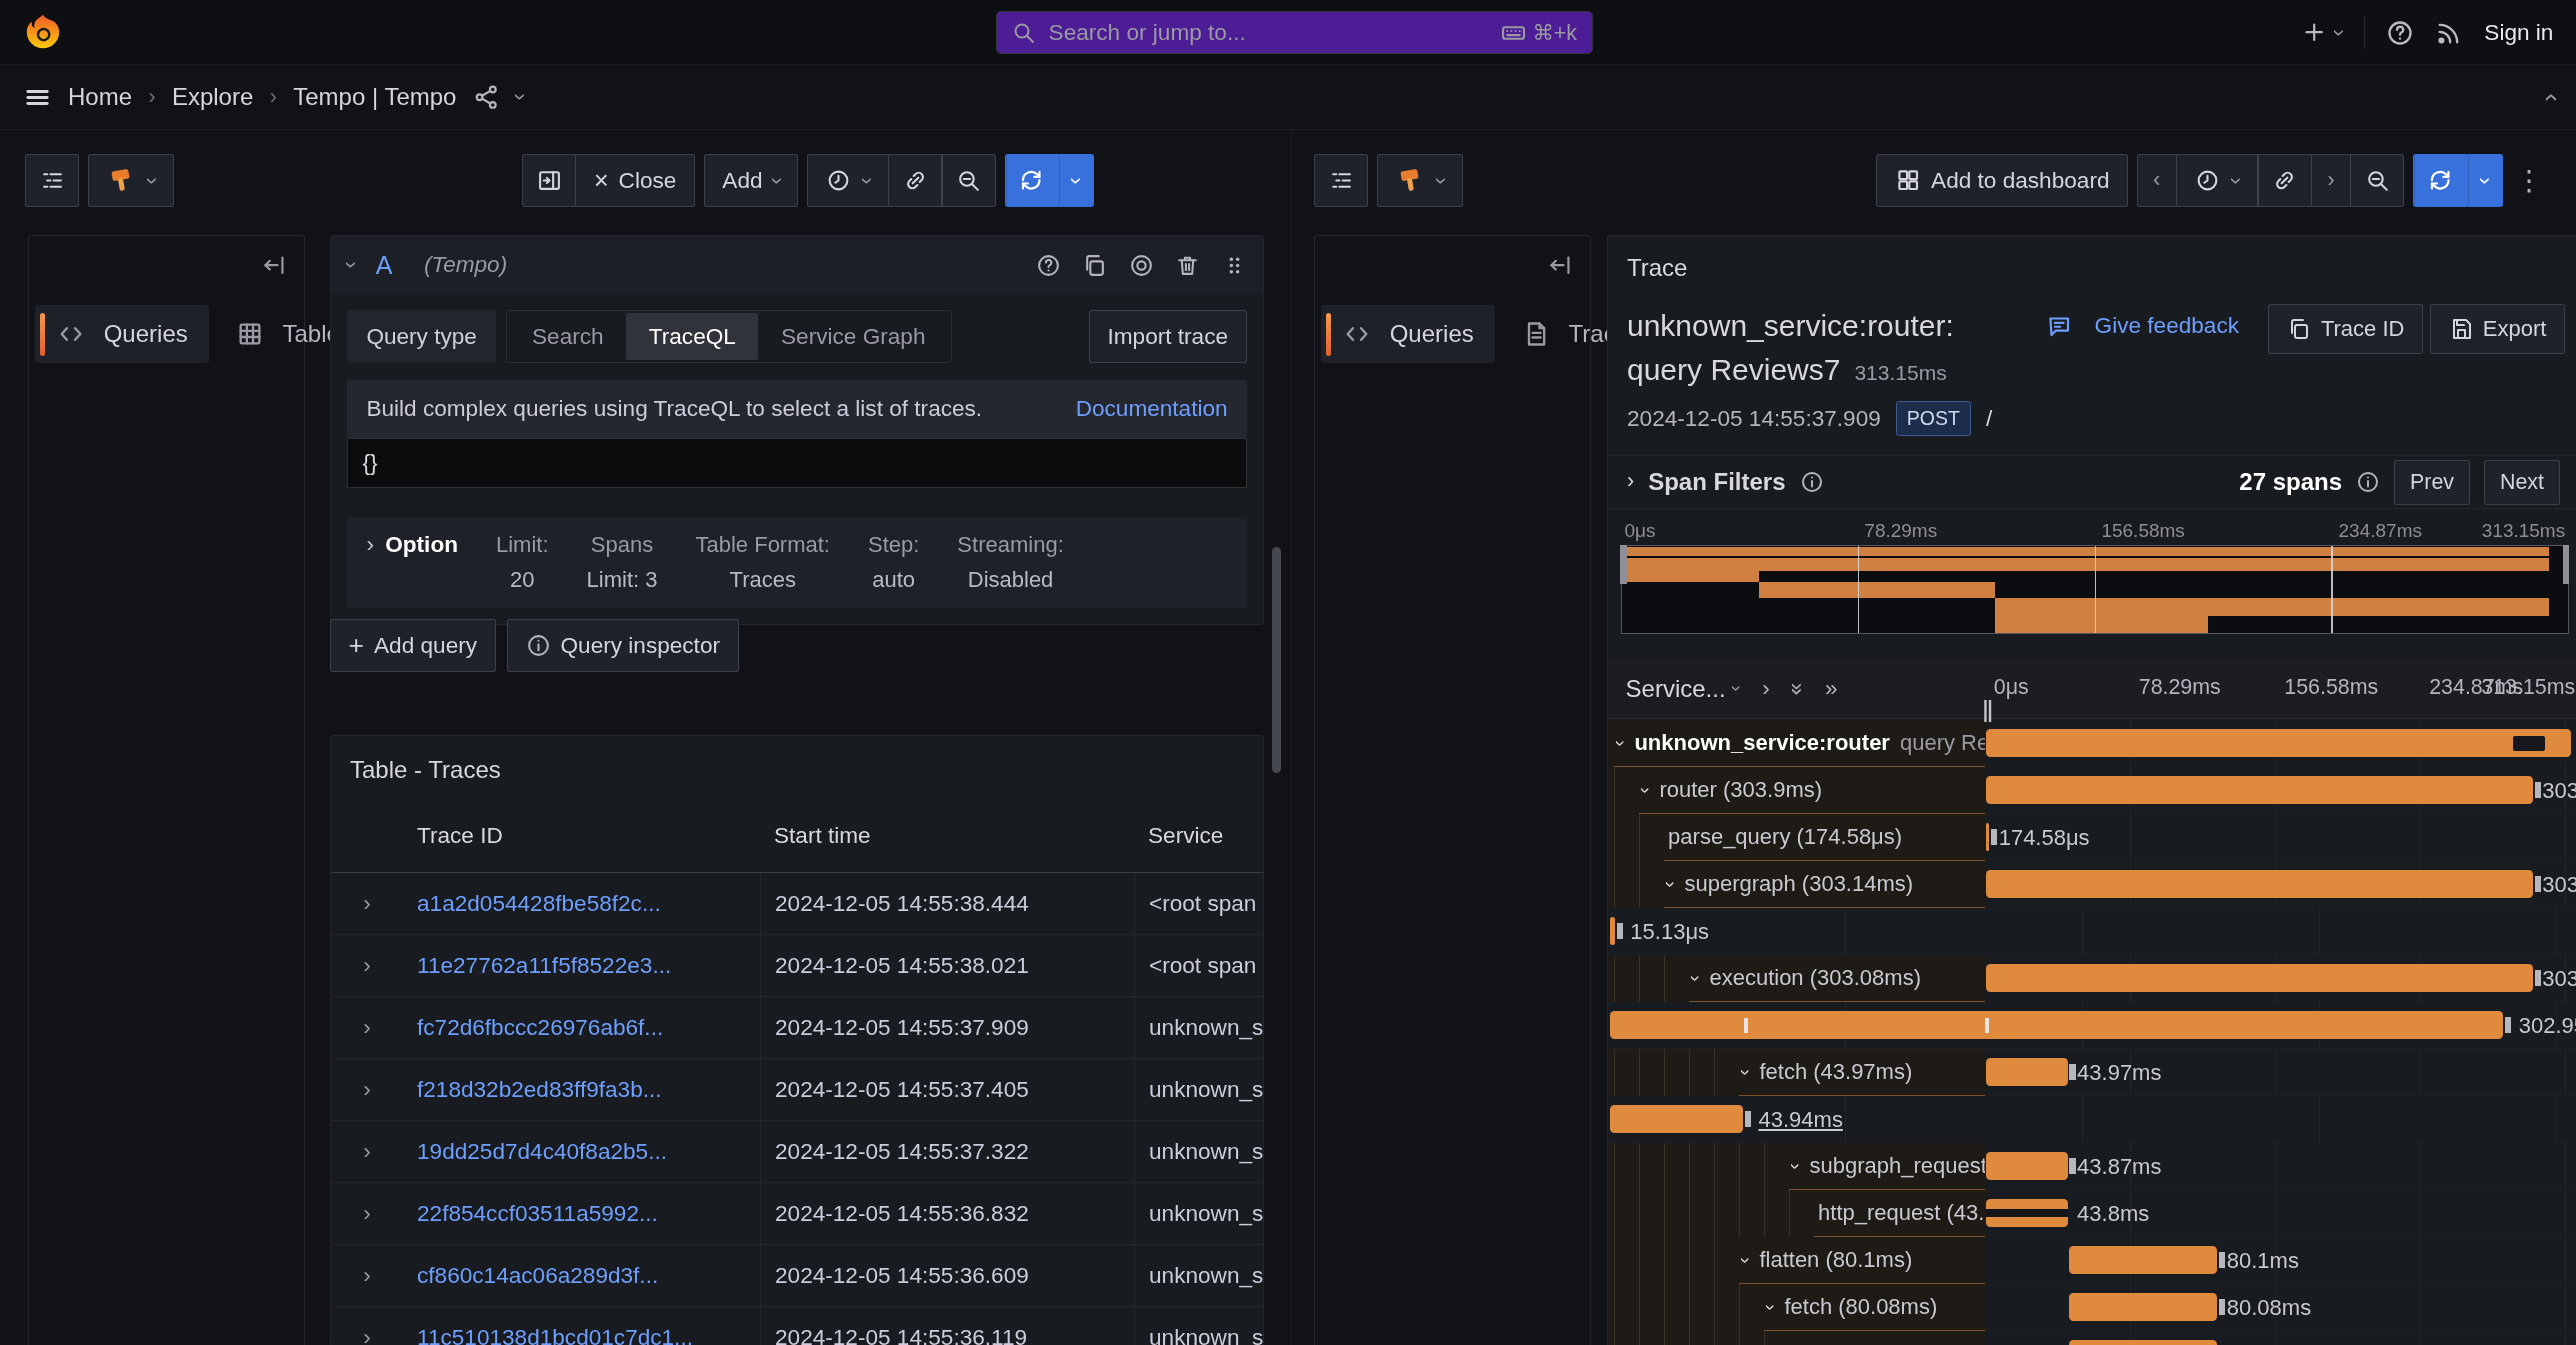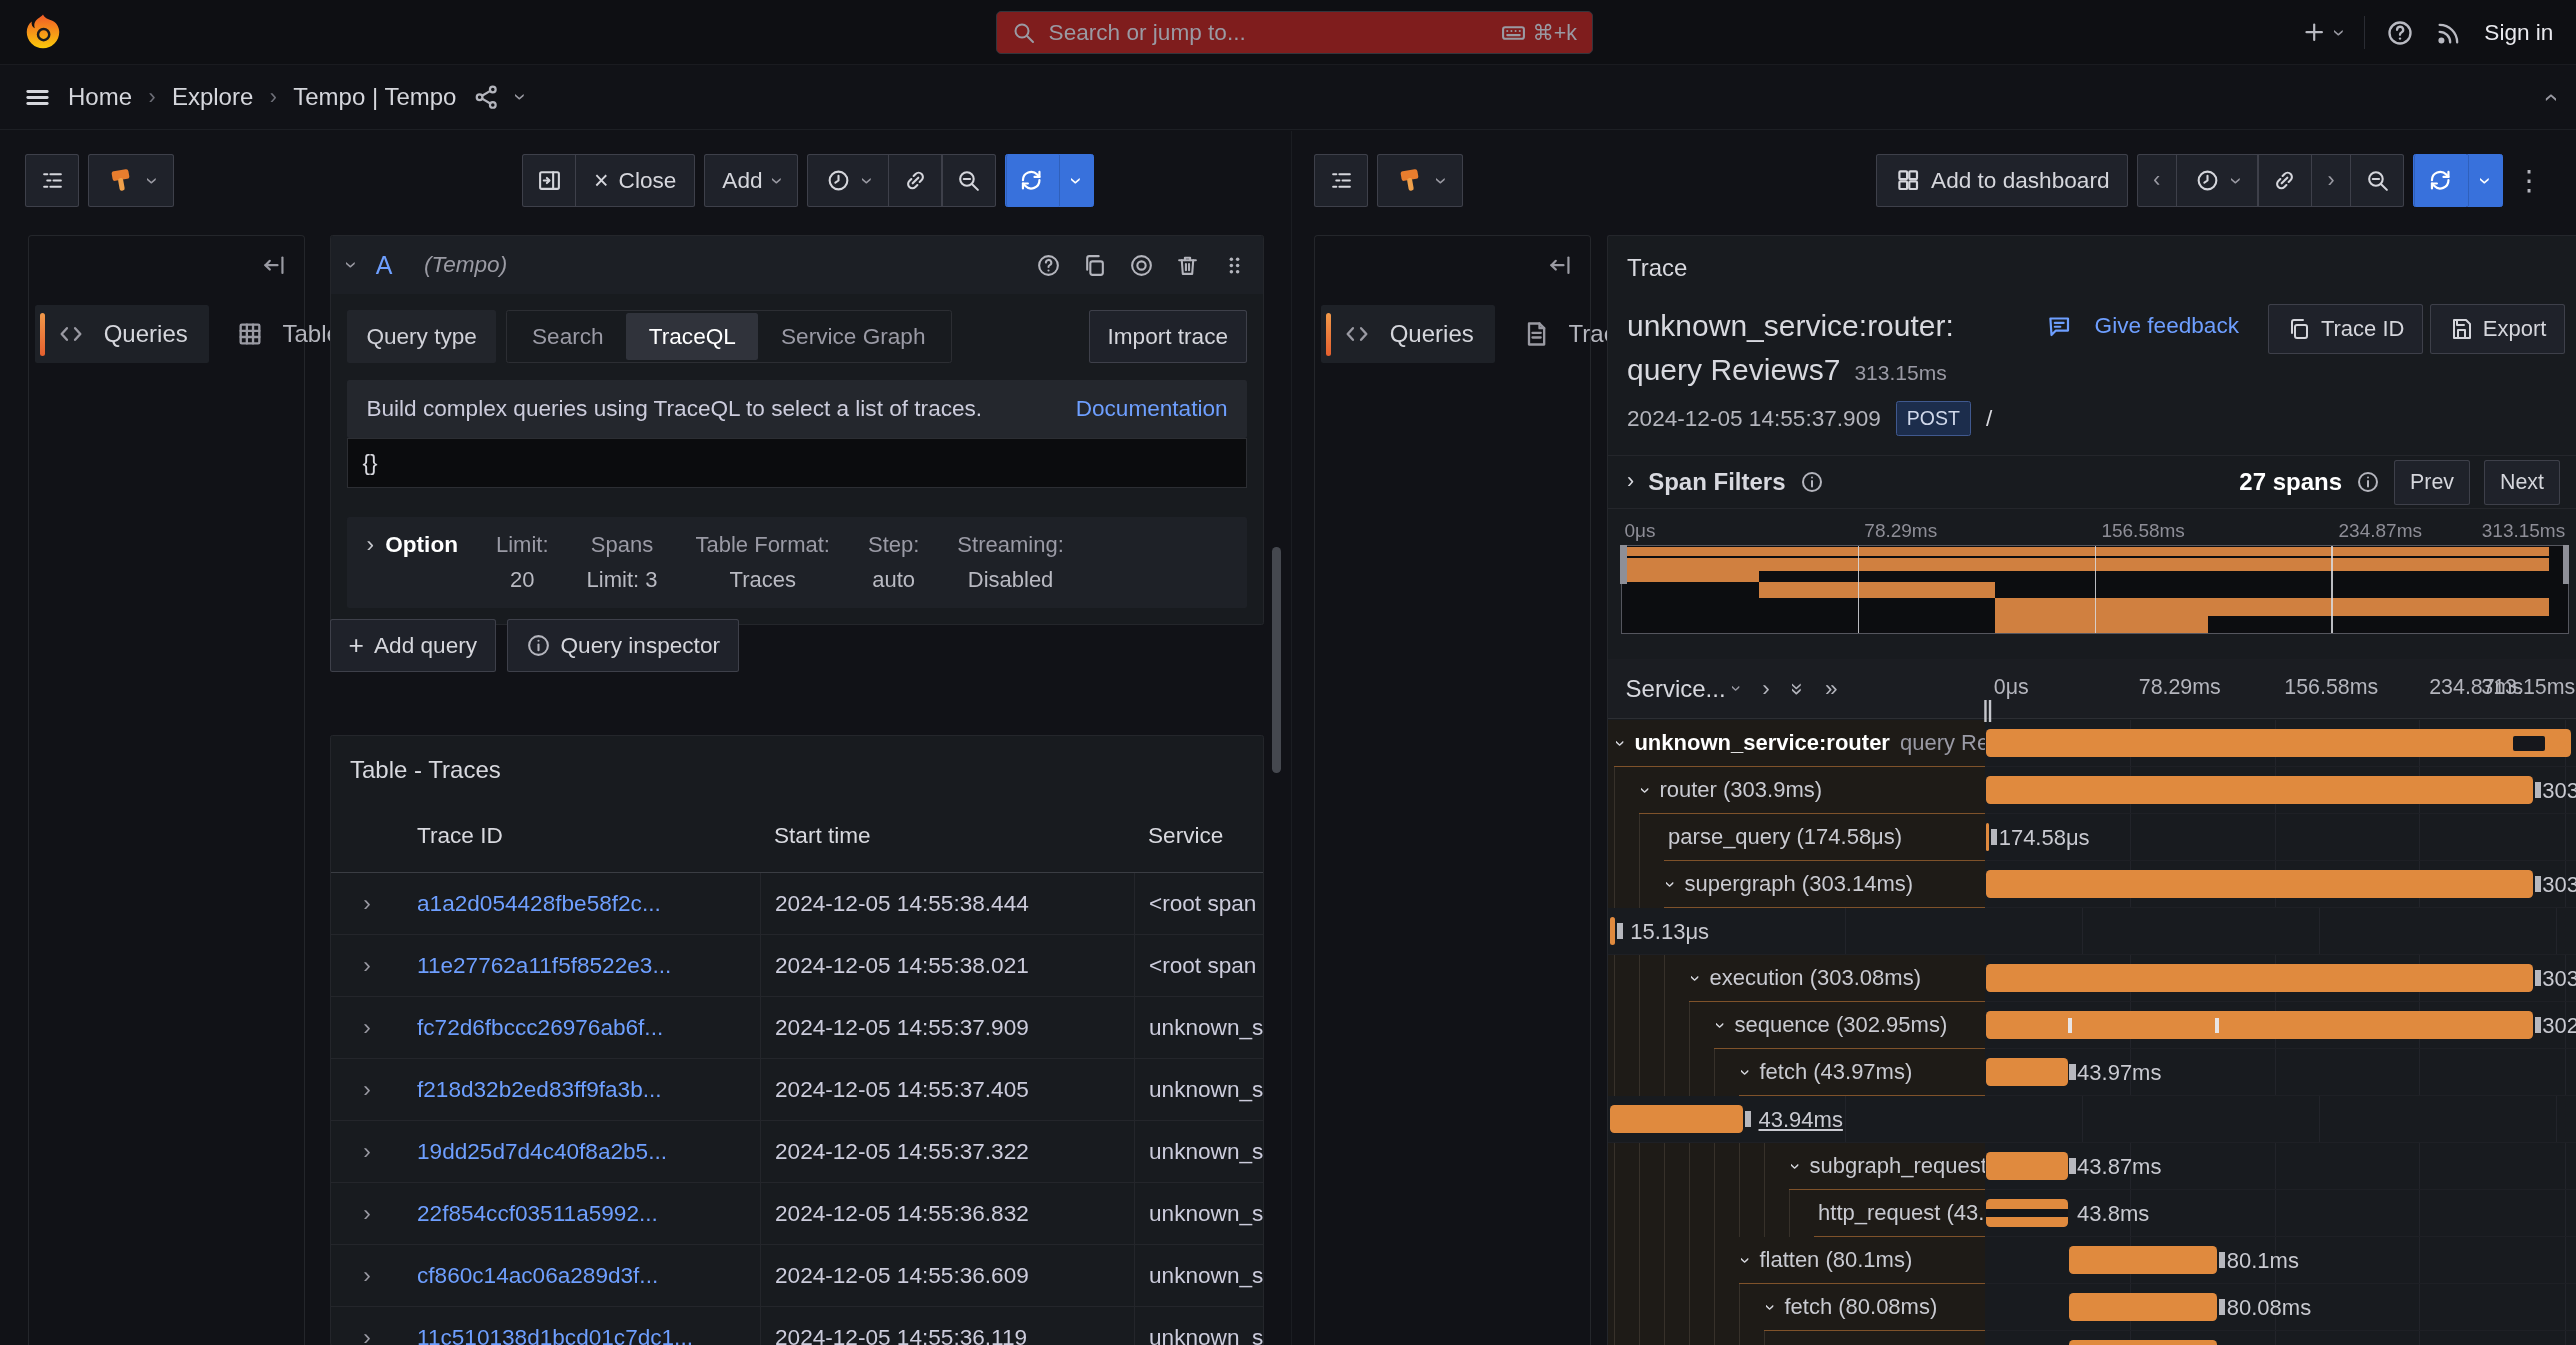--- a/index.html
+++ b/index.html
@@ -4,21 +4,21 @@
 <style>
   *{margin:0;padding:0;box-sizing:border-box;font-family:"Liberation Sans","DejaVu Sans",sans-serif;}
   html,body{width:2576px;height:1345px;overflow:hidden;}
   body{background:#111217;color:#ccccdc;font-size:22.6px;position:relative;}
   svg{display:block;}
   .i{stroke:currentColor;fill:none;stroke-width:2;stroke-linecap:round;stroke-linejoin:round;}
 
   
   .topnav{position:absolute;left:0;top:0;right:0;height:65px;background:#0e0f13;display:flex;align-items:center;padding:0 22.6px;border-bottom:0.6px solid #1a1b20;}
   .logo{width:40px;height:40px;}
-  .searchbox{position:absolute;left:996px;top:11.3px;width:597px;height:43px;background:#7f1d1d;border:0.6px solid #33353c;border-radius:5px;display:flex;align-items:center;gap:12.6px;padding:0 15px;color:#9a9aa3;}
+  .searchbox{position:absolute;left:996px;top:11.3px;width:597px;height:43px;background:#4c1d95;border:0.6px solid #33353c;border-radius:5px;display:flex;align-items:center;gap:12.6px;padding:0 15px;color:#9a9aa3;}
   .searchbox .ph{flex:1;font-size:22.6px;}
   .kbd{display:flex;align-items:center;gap:6.3px;color:#9a9aa3;font-size:21.4px;}
   .nav-right{position:absolute;right:22.6px;top:0;height:65px;display:flex;align-items:center;gap:21.4px;color:#b9bac2;}
   .nav-divider{width:0.6px;height:33px;background:#2a2c33;}
   .signin{color:#e9e9ee;font-weight:500;}
 
   
   .crumbbar{position:absolute;left:0;top:65px;right:0;height:65px;display:flex;align-items:center;gap:16.4px;padding:0 22.6px;border-bottom:0.6px solid #1d1f24;}
   .crumb{color:#d5d6dc;font-size:24px;}
   .crumb-sep{color:#6e6f78;font-size:21.4px;}
@@ -792,30 +792,20 @@
             <span class="sn-n">execution (303.08ms)</span>
           </div>
         </div>
         <div class="stl">
           <div class="sbar" style="left: 0.2%; width: 92%;"></div>
           <div class="etick" style="left: calc(92.2% + 1.9px);"></div>
           <div class="slabel" style="left: 93.8%;">303.08ms</div>
         </div>
       </div>
       <div class="srow">
-        <div class="sname">
-          <span class="guide"></span>
-          <span class="guide"></span>
-          <span class="guide"></span>
-          <span class="guide"></span>
-          <div class="sn-ct">
-            <span class="chev">›</span>
-            <span class="sn-n">sequence (302.95ms)</span>
-          </div>
-        </div>
         <div class="stl">
           <div class="sbar" style="left: 0.2%; width: 92%;"></div>
           <div class="mark" style="left: 14%;"></div>
           <div class="mark" style="left: 38.8%;"></div>
           <div class="etick" style="left: calc(92.2% + 1.9px);"></div>
           <div class="slabel" style="left: 93.8%;">302.95ms</div>
         </div>
       </div>
       <div class="srow">
         <div class="sname">

